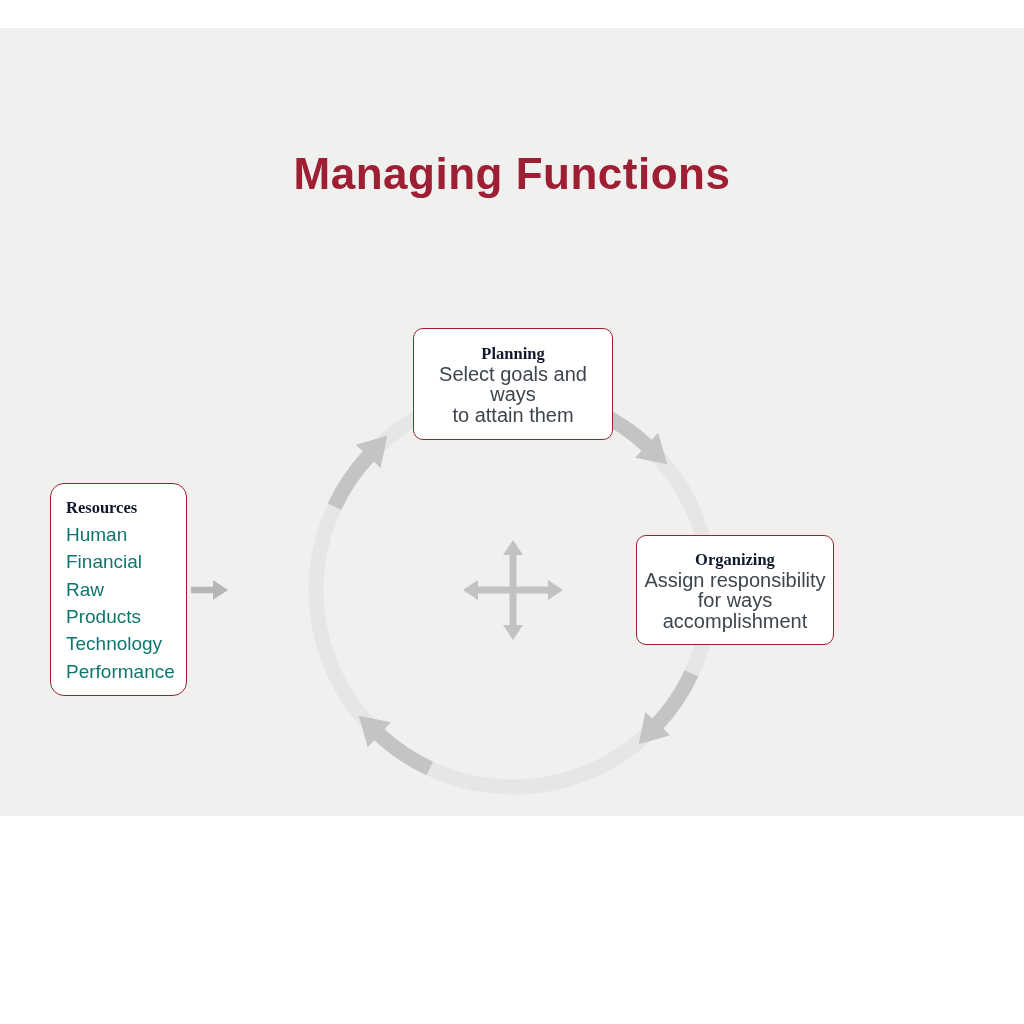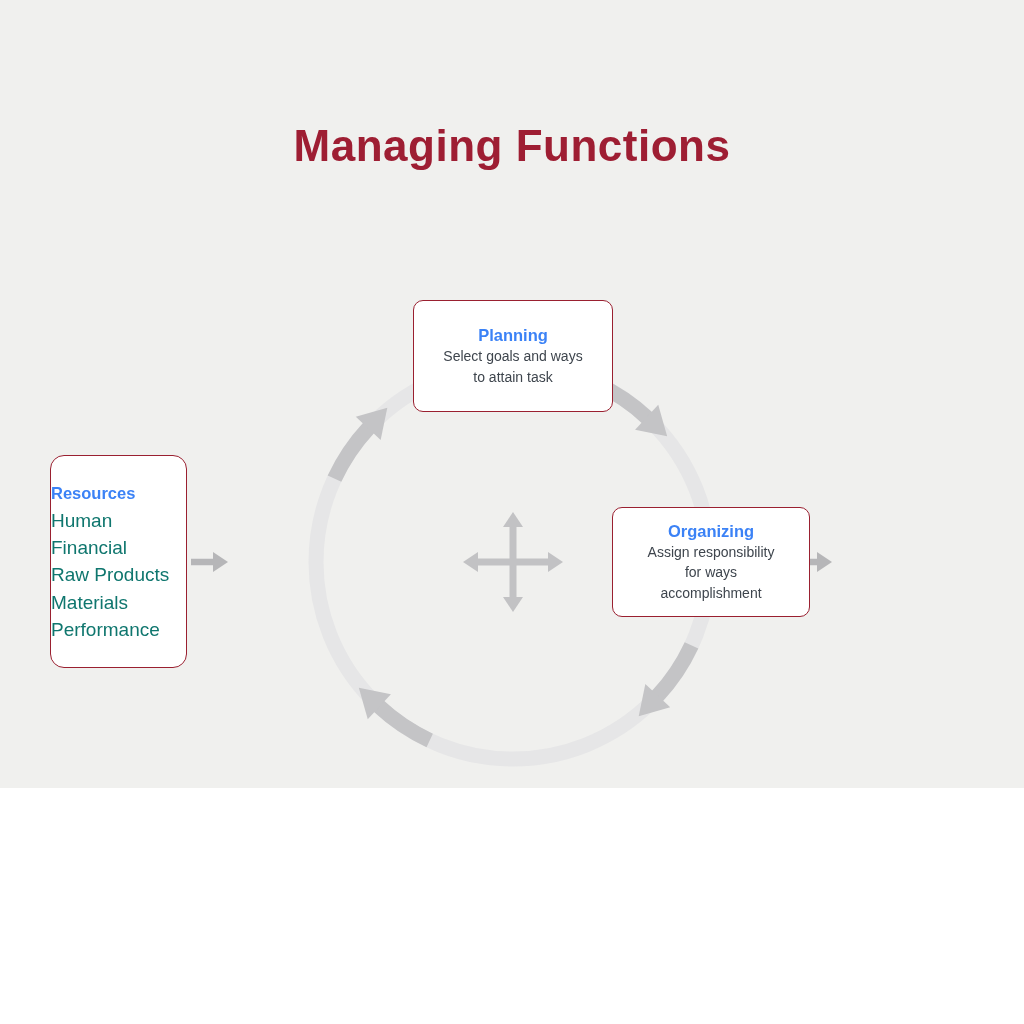--- a/index.html
+++ b/index.html
@@ -2,57 +2,59 @@
 <html><head>
 <meta charset="utf-8">
 <style>
   html,body { margin:0; padding:0; }
   .canvas {
     position:relative;
     width:1024px; height:788px;
     background:#f0f0ee;
     font-family:"Liberation Sans", sans-serif;
     overflow:hidden;
+    margin-top:28px;
   }
   .page-title {
     position:absolute; top:121px; left:0; width:100%;
     text-align:center;
     font-size:44px; font-weight:bold; letter-spacing:0.5px;
     color:#9e1e33;
   }
   svg.diagram { position:absolute; left:0; top:0; }
   .node {
     position:absolute;
     background:#ffffff;
     border:1.5px solid #9a2030;
     border-radius:10px;
     display:flex; flex-direction:column;
     justify-content:center; align-items:center;
     text-align:center;
     box-sizing:border-box;
   }
   .node .heading {
-    font-size:16.5px; font-weight:bold; color:#3b82f6;
+    font-size:16.5px; font-weight:bold; color:#0f172a;
     line-height:21px;
+    font-family:Liberation Serif, serif;
   }
   .node .desc-line {
-    font-size:14px; color:#3e454d; line-height:20.5px;
+    font-size:20px; color:#3e454d; line-height:20.5px;
   }
   .side {
     border-radius:14px;
     align-items:flex-start; text-align:left;
-    padding-right:6px;
+    padding-left:15px; padding-right:6px;
   }
   .side .heading { line-height:27px; }
   .side .item {
     font-size:19px; color:#0f766e; line-height:27.3px;
   }
   .pos-planning    { left:413px; top:300px; width:200px; height:112px; }
   .pos-controlling { left:230px; top:507px; width:200px; height:111px; }
-  .pos-organizing  { left:612px; top:507px; width:198px; height:110px; }
+  .pos-organizing  { left:636px; top:507px; width:198px; height:110px; }
   .pos-leading     { left:413px; top:713px; width:200px; height:112px; }
   .pos-resources   { left:50px;  top:455px; width:137px; height:213px; }
   .pos-performance { left:837px; top:455px; width:136px; height:213px; }
 </style>
 </head>
 <body>
 
 <div class="canvas">
 
   <div class="page-title">Managing Functions</div>
@@ -84,35 +86,35 @@
       <line x1="513" y1="562" x2="549" y2="562" marker-end="url(#crossHead)"></line>
     </g>
 
     <line x1="191" y1="562" x2="214" y2="562" stroke="#b6b6b8" stroke-width="6.5" marker-end="url(#smallHead)"></line>
     <line x1="799" y1="562" x2="818" y2="562" stroke="#b6b6b8" stroke-width="6.5" marker-end="url(#smallHead)"></line>
   </svg>
 
   <div class="node pos-planning">
     <div class="heading">Planning</div>
     <div class="desc-line">Select goals and ways</div>
-    <div class="desc-line">to attain task</div>
+    <div class="desc-line">to attain them</div>
   </div>
 
   <div class="node pos-organizing">
     <div class="heading">Organizing</div>
     <div class="desc-line">Assign responsibility</div>
     <div class="desc-line">for ways</div>
     <div class="desc-line">accomplishment</div>
   </div>
 
 
 
   <div class="node side pos-resources">
     <div class="heading">Resources</div>
     <div class="item">Human</div>
     <div class="item">Financial</div>
     <div class="item">Raw Products</div>
-    <div class="item">Materials</div>
+    <div class="item">Technology</div>
     <div class="item">Performance</div>
   </div>
 
 
 </div>
 
 </body></html>

